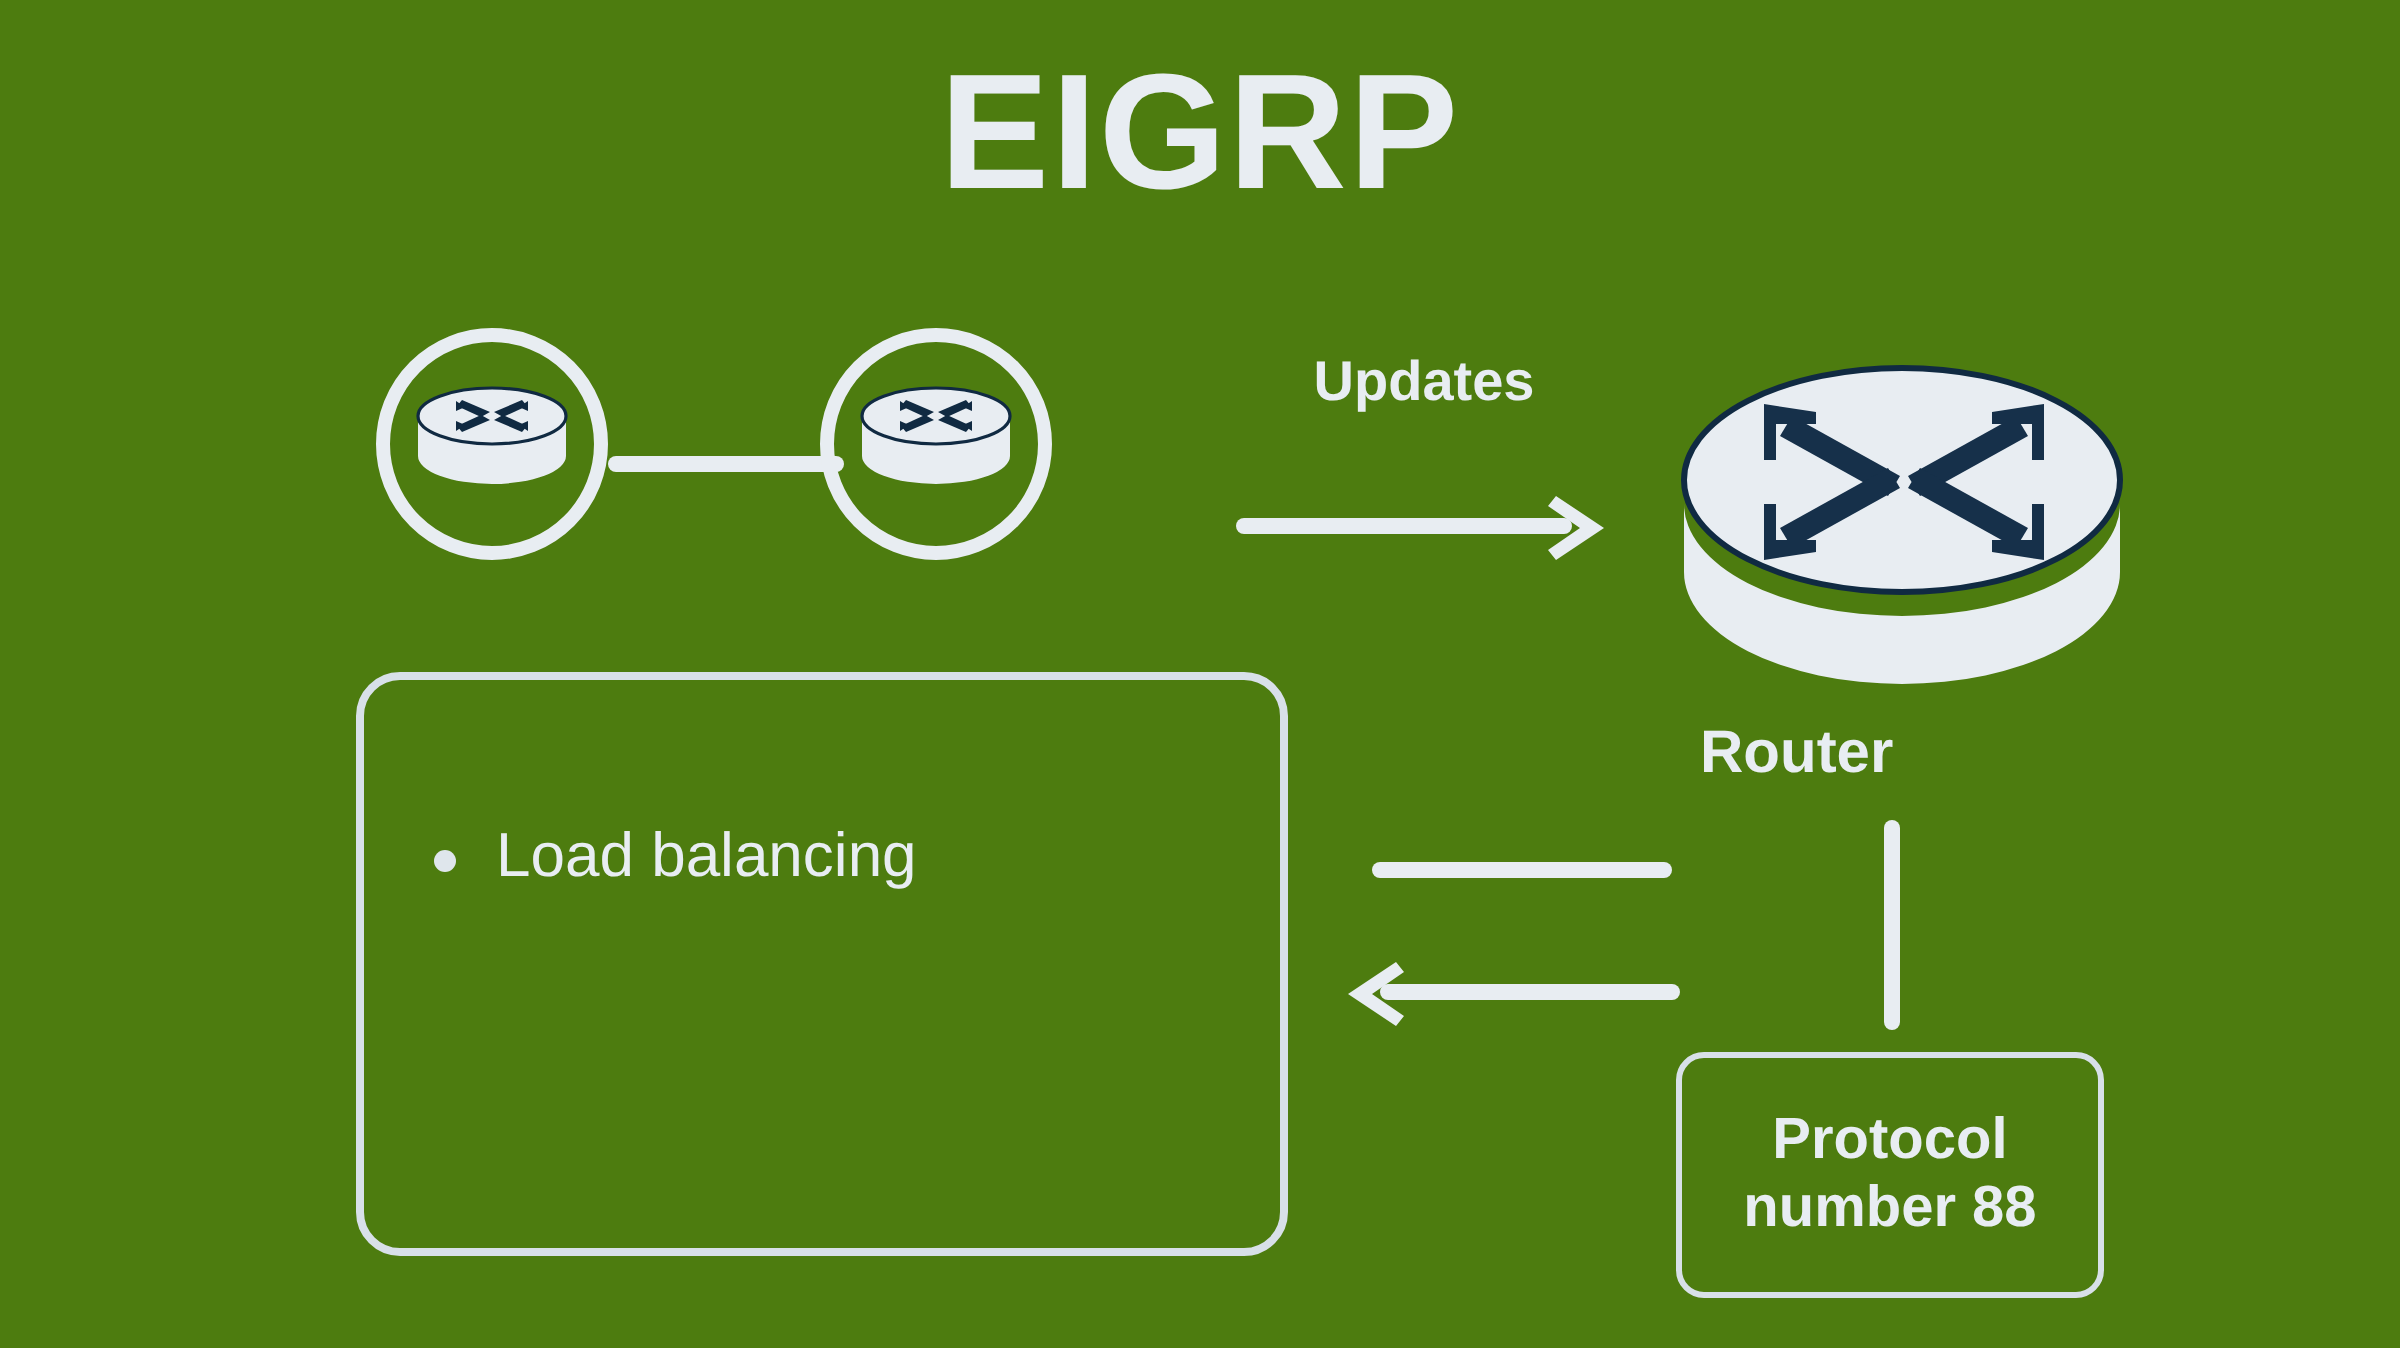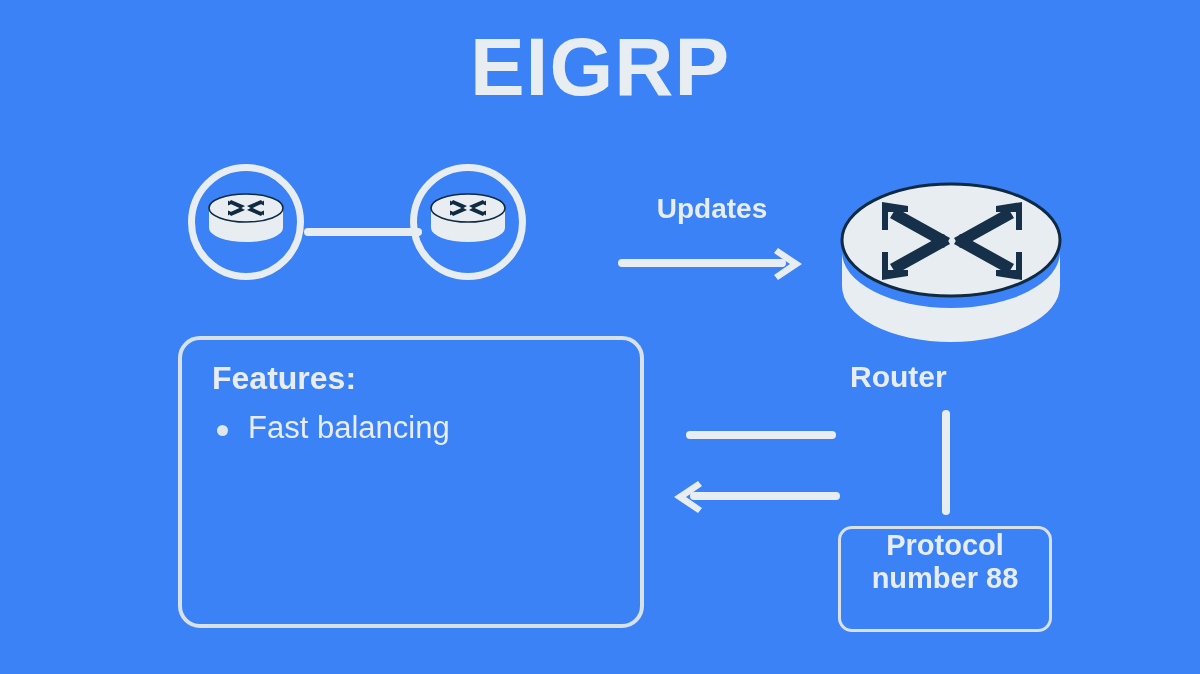--- a/index.html
+++ b/index.html
@@ -5,21 +5,21 @@
 <style>
   html, body {
     margin: 0;
     padding: 0;
     background: #0e2840;
   }
   #canvas {
     position: relative;
     width: 1200px;
     height: 674px;
-    background: #3b82f6;
+    background: #4d7c0f;
     overflow: hidden;
     font-family: "Liberation Sans", sans-serif;
     -webkit-font-smoothing: antialiased;
   }
 
   
   #title {
     position: absolute;
     left: 0;
     top: 26px;
@@ -63,21 +63,21 @@
     width: 118px;
     height: 8px;
     background: #e8edf2;
     border-radius: 4px;
   }
 
   
   #updates-label {
     position: absolute;
     left: 612px;
-    top: 193px;
+    top: 175px;
     width: 200px;
     text-align: center;
     color: #e8edf2;
     font-size: 28px;
     font-weight: 700;
   }
   #updates-arrow {
     position: absolute;
     left: 618px;
     top: 244px;
@@ -178,26 +178,26 @@
     border-radius: 50%;
     background: #dfe6ec;
   }
 
   
   #protocol-box {
     position: absolute;
     left: 838px;
     top: 526px;
     width: 214px;
-    height: 106px;
+    height: 123px;
     box-sizing: border-box;
     border: 3px solid #d8e0e8;
     border-radius: 14px;
     display: flex;
-    align-items: flex-start;
+    align-items: center;
     justify-content: center;
   }
   #protocol-text {
     color: #e8edf2;
     font-size: 29px;
     font-weight: 700;
     text-align: center;
     line-height: 1.15;
     white-space: pre-line;
   }
@@ -278,25 +278,24 @@
 
   <div id="vertical-connector"></div>
 
   <div id="return-line"></div>
   <svg id="return-arrow" viewBox="0 0 168 40">
     <rect x="18" y="15" width="150" height="8" rx="4" fill="#e8edf2"></rect>
     <path d="M26 4 L2 20 L26 36 L30 31 L14 20 L30 9 Z" fill="#e8edf2"></path>
   </svg>
 
   <div id="features-box">
-    <div id="features-title">Features:</div>
     <ul id="features-list">
       <li>
         <span class="bullet"></span>
-        <span>Fast balancing</span>
+        <span>Load balancing</span>
       </li>
     </ul>
   </div>
 
   <div id="protocol-box">
     <div id="protocol-text">Protocol
 number 88</div>
   </div>
 
 </div>

